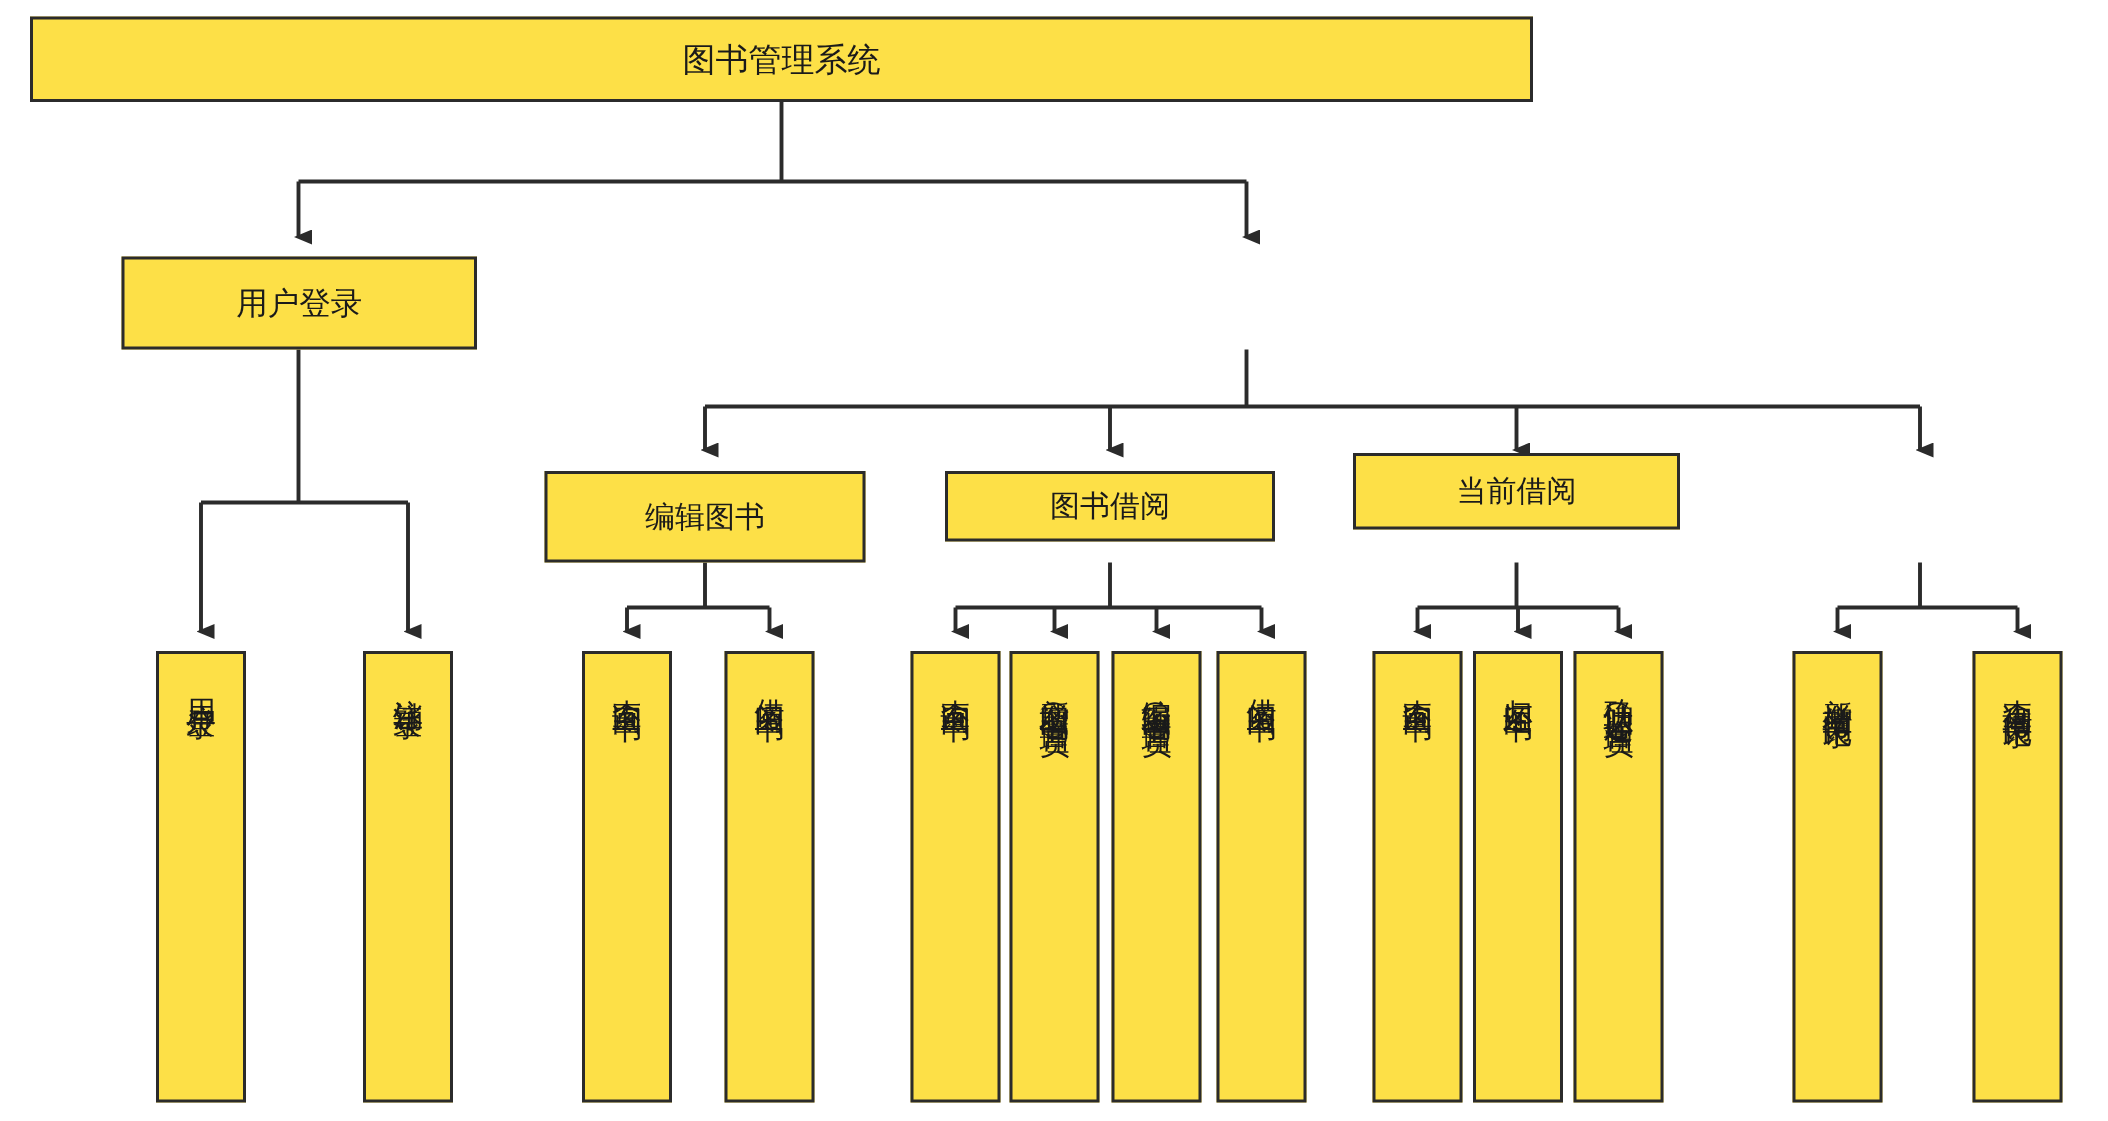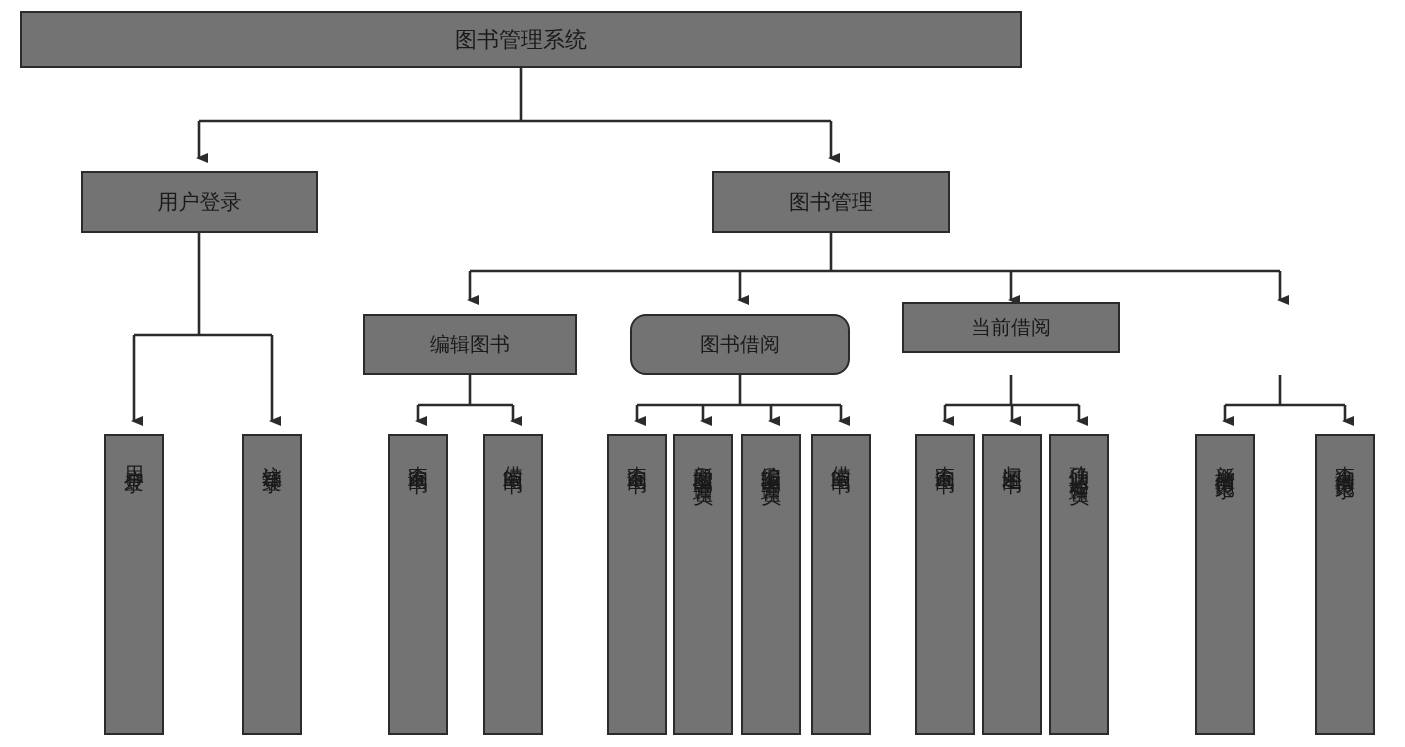--- a/index.html
+++ b/index.html
@@ -21,21 +21,21 @@
     position: absolute;
     left: 0;
     top: 0;
     width: 1405px;
     height: 747px;
     pointer-events: none;
   }
   .node {
     position: absolute;
     box-sizing: border-box;
-    background: #737373;
+    background: #fde047;
     border: 2px solid #2b2b2b;
     display: flex;
     align-items: center;
     justify-content: center;
     color: #1a1a1a;
   }
   .node-root {
     font-size: 22px;
   }
   .node-l2 {
@@ -122,29 +122,26 @@
   </svg>
 
   <div class="node node-root" style="left:20px; top:11px; width:1002px; height:57px;">
     <span>图书管理系统</span>
   </div>
 
   <div class="node node-l2" style="left:81px; top:171px; width:237px; height:62px;">
     <span>用户登录</span>
   </div>
 
-  <div class="node node-l2" style="left:712px; top:171px; width:238px; height:62px;">
-    <span>图书管理</span>
-  </div>
 
   <div class="node node-l3" style="left:363px; top:314px; width:214px; height:61px;">
     <span>编辑图书</span>
   </div>
 
-  <div class="node node-l3" style="left:630px; top:314px; width:220px; height:61px;border-radius:16px;">
+  <div class="node node-l3" style="left:630px; top:314px; width:220px; height:47px;">
     <span>图书借阅</span>
   </div>
 
   <div class="node node-l3" style="left:902px; top:302px; width:218px; height:51px;">
     <span>当前借阅</span>
   </div>
 
 
   <div class="node node-leaf" style="left:104px; top:434px; width:60px; height:301px;">
     <span class="vtext">用户登录</span>

